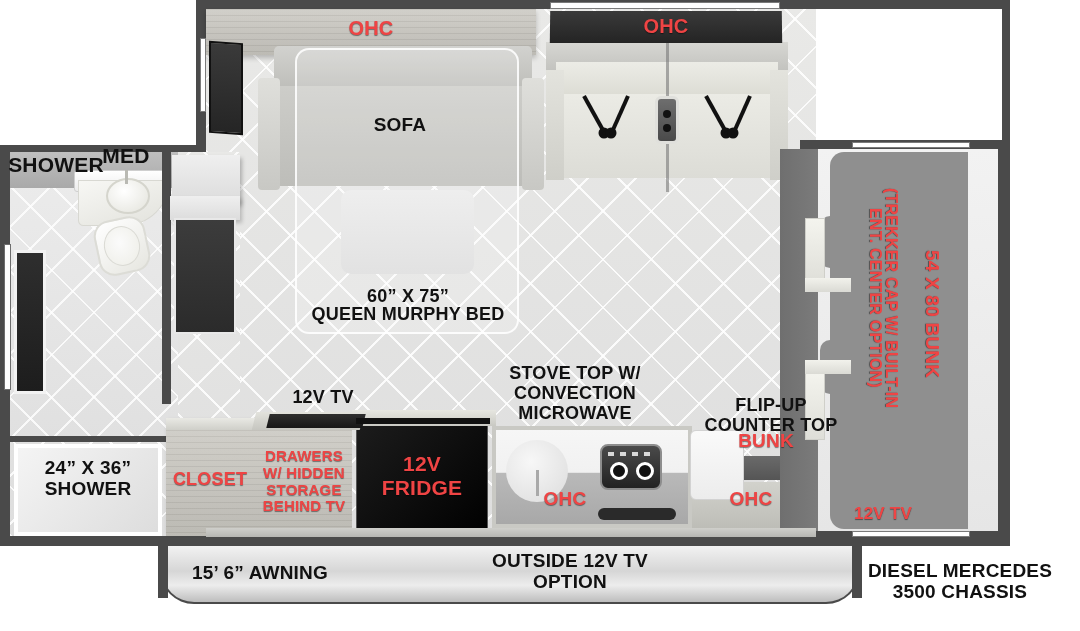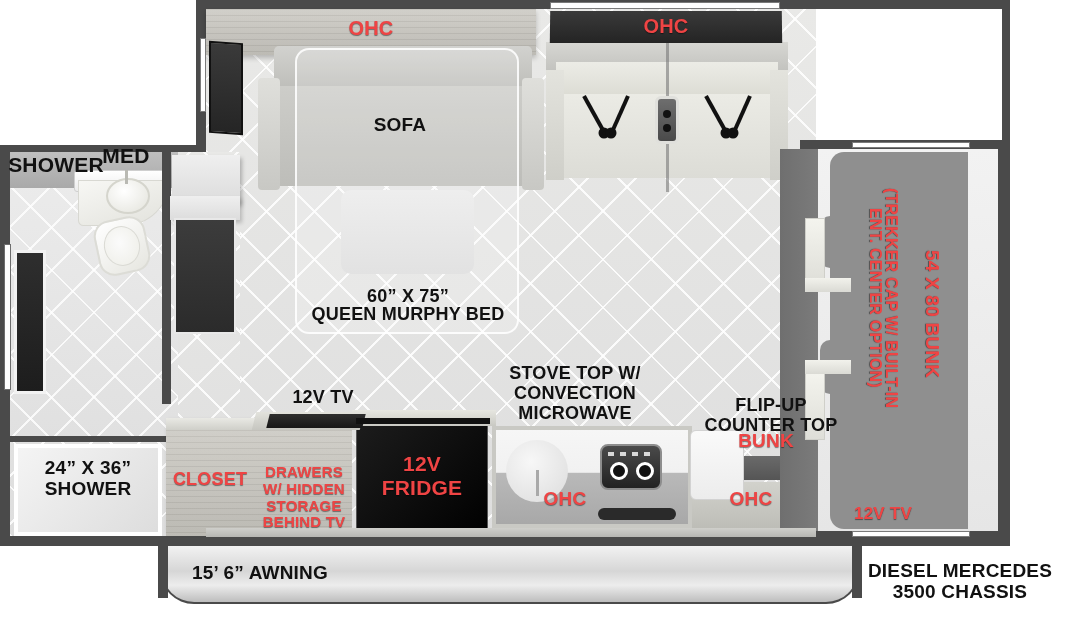--- a/index.html
+++ b/index.html
@@ -167,21 +167,21 @@
   <div class="abs wood" style="left:166px;top:424px;width:88px;height:112px;box-shadow:2px -3px 5px rgba(0,0,0,.18);z-index:30;"></div>
   <div class="abs" style="left:166px;top:418px;width:92px;height:12px;background:linear-gradient(180deg,#e9e9e4,#cfcfc9);z-index:31;"></div>
   <div class="lbl white" style="left:166px;top:470px;width:88px;font-size:18px;z-index:60;">CLOSET</div>
 
   <div class="abs wood" style="left:254px;top:424px;width:98px;height:112px;z-index:30;"></div>
   <div class="abs" style="left:254px;top:412px;width:108px;height:18px;background:linear-gradient(180deg,#e2e2dc,#c6c6c0);
        transform:skewX(-14deg);z-index:31;"></div>
   <div class="abs" style="left:268px;top:414px;width:96px;height:14px;background:linear-gradient(180deg,#2e2e2e,#171717);
        transform:skewX(-14deg);z-index:32;"></div>
   <div class="lbl black" style="left:258px;top:388px;width:130px;font-size:18px;z-index:60;">12V TV</div>
-  <div class="lbl white" style="left:250px;top:464px;width:108px;font-size:15px;line-height:1.12;z-index:60;">DRAWERS
+  <div class="lbl white" style="left:250px;top:448px;width:108px;font-size:15px;line-height:1.12;z-index:60;">DRAWERS
 W/ HIDDEN
 STORAGE
 BEHIND TV</div>
 
   <div class="abs" style="left:356px;top:424px;width:132px;height:112px;background:linear-gradient(135deg,#1c1c1c,#000);
        border:1px solid #555;z-index:30;"></div>
   <div class="abs" style="left:352px;top:410px;width:144px;height:16px;background:linear-gradient(180deg,#e6e6e0,#c9c9c3);z-index:31;"></div>
   <div class="abs" style="left:356px;top:418px;width:134px;height:6px;background:#111;z-index:32;"></div>
   <div class="lbl white" style="left:356px;top:452px;width:132px;font-size:21px;line-height:1.12;z-index:60;">12V
 FRIDGE</div>
@@ -222,20 +222,22 @@
   <div class="lbl white" style="left:706px;top:489px;width:90px;font-size:19px;z-index:60;">OHC</div>
 
   <div class="abs" style="left:206px;top:528px;width:610px;height:9px;background:linear-gradient(180deg,#cfcfcb,#b6b6b2);z-index:35;"></div>
 
   <div class="abs awning" style="left:160px;top:546px;width:700px;height:58px;
        border-radius:0 0 34px 34px;border:2px solid #4a4a4a;border-top:none;z-index:50;"></div>
   <div class="abs" style="left:158px;top:546px;width:10px;height:52px;background:#4a4a4a;z-index:51;"></div>
   <div class="abs" style="left:852px;top:546px;width:10px;height:52px;background:#4a4a4a;z-index:51;"></div>
 
   <div class="lbl black" style="left:150px;top:563px;width:220px;font-size:19px;z-index:60;">15’ 6” AWNING</div>
+  <div class="lbl black" style="left:450px;top:551px;width:240px;font-size:19px;line-height:1.1;z-index:60;">OUTSIDE 12V TV
+OPTION</div>
   <div class="lbl black" style="left:840px;top:561px;width:240px;font-size:19px;line-height:1.1;z-index:60;">DIESEL MERCEDES
 3500 CHASSIS</div>
 
   <div class="lbl black" style="left:6px;top:154px;width:100px;font-size:21px;z-index:62;">SHOWER</div>
   <div class="lbl black" style="left:86px;top:145px;width:80px;font-size:21px;z-index:62;">MED</div>
   <div class="lbl black" style="left:14px;top:457px;width:148px;font-size:19px;line-height:1.12;z-index:62;">24” X 36”
 SHOWER</div>
 
 </div>
 

